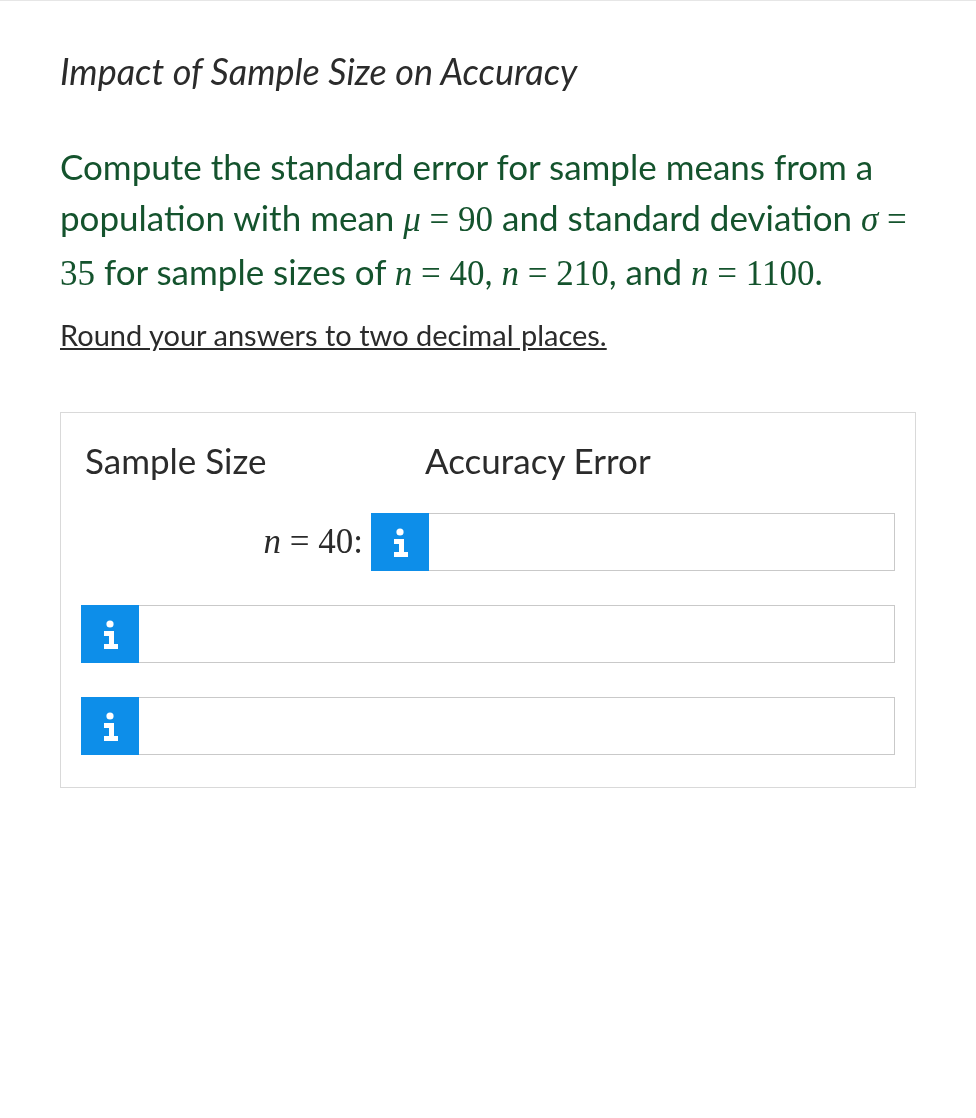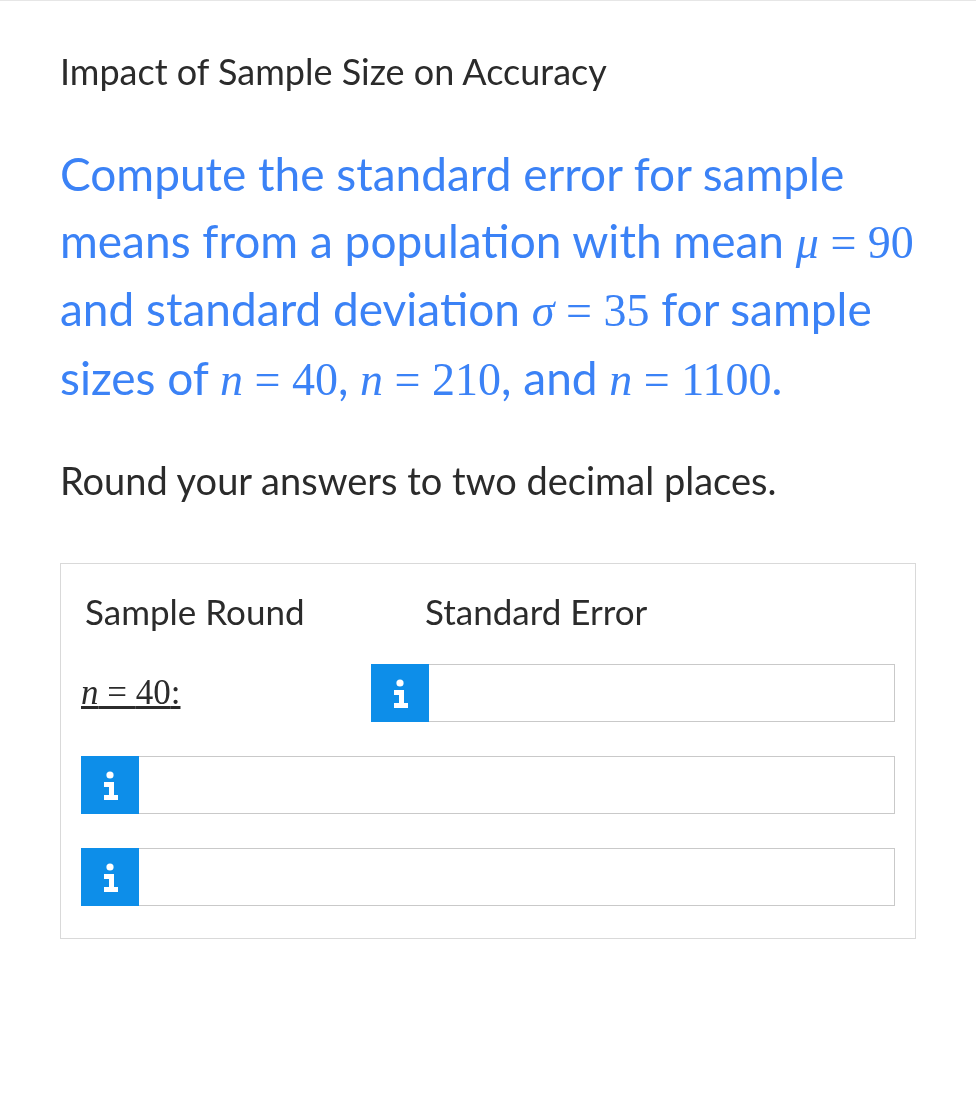--- a/index.html
+++ b/index.html
@@ -10,37 +10,39 @@
     background: #fff;
     width: 976px;
     height: 1118px;
   }
   .card {
     border-top: 1px solid #e6e6e6;
     padding: 48px 60px 40px 60px;
     color: #2b2b2b;
   }
   .title {
+    font-style: italic;
     font-size: 36px;
     font-weight: 400;
     margin: 0 0 48px 0;
     color: #2b2b2b;
   }
   .intro {
-    font-size: 46px;
+    font-size: 35px;
     line-height: 1.45;
-    margin: 0 0 40px 0;
-    color: #3b82f6;
+    margin: 0 0 16px 0;
+    color: #14532d;
   }
   .math-var { font-style: italic; font-family: "Times New Roman", serif; }
   .math-up  { font-family: "Times New Roman", serif; }
   .round {
-    font-size: 38px;
+    font-size: 29px;
     line-height: 1.4;
     margin: 0 0 56px 0;
+    text-decoration: underline;
   }
   .table {
     border: 1px solid #d9d9d9;
     padding: 26px 20px 26px 20px;
   }
   .table-head {
     display: flex;
     font-size: 35px;
     margin-bottom: 32px;
   }
@@ -53,24 +55,24 @@
     padding-left: 14px;
   }
   .row {
     display: flex;
     align-items: center;
     margin-bottom: 34px;
   }
   .row:last-child { margin-bottom: 6px; }
   .row-label {
     width: 290px;
+    text-align: right;
     font-size: 35px;
     font-family: "Times New Roman", serif;
     padding-right: 8px;
-    text-decoration: underline;
   }
   .row-label .nvar { font-style: italic; }
   .info-btn {
     width: 58px;
     height: 58px;
     background: #0d8ee9;
     display: inline-flex;
     align-items: center;
     justify-content: center;
     margin-right: 0;
@@ -96,22 +98,22 @@
   <h2 class="title">Impact of Sample Size on Accuracy</h2>
 
   <p class="intro">
     <span>Compute the standard error for sample means from a population with mean </span><span class="math-var">μ</span><span class="math-up"> = </span><span class="math-up">90</span><span> and standard deviation </span><span class="math-var">σ</span><span class="math-up"> = </span><span class="math-up">35</span><span> for sample sizes of </span><span class="math-var">n</span><span class="math-up"> = </span><span class="math-up">40</span><span>, </span><span class="math-var">n</span><span class="math-up"> = </span><span class="math-up">210</span><span>, and </span><span class="math-var">n</span><span class="math-up"> = </span><span class="math-up">1100</span><span>.</span>
   </p>
 
   <p class="round">Round your answers to two decimal places.</p>
 
   <div class="table">
     <div class="table-head">
-      <div class="col-size">Sample Round</div>
-      <div class="col-err">Standard Error</div>
+      <div class="col-size">Sample Size</div>
+      <div class="col-err">Accuracy Error</div>
     </div>
 
     <div class="row">
       <div class="row-label">
         <span class="nvar">n</span> =&nbsp;<span>40</span>:
       </div>
       <span class="info-btn">
         <svg width="22" height="30" viewBox="0 0 22 30">
           <circle cx="11" cy="5" r="3.6" fill="#fff"></circle>
           <rect x="5" y="12" width="10" height="5" fill="#fff"></rect>

